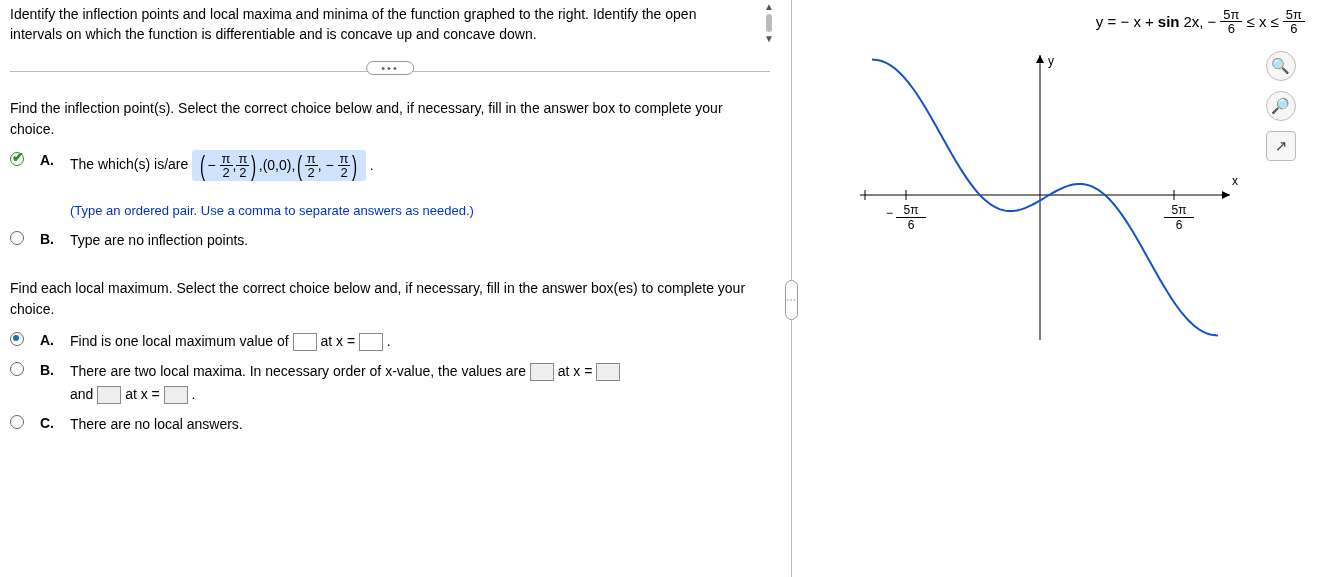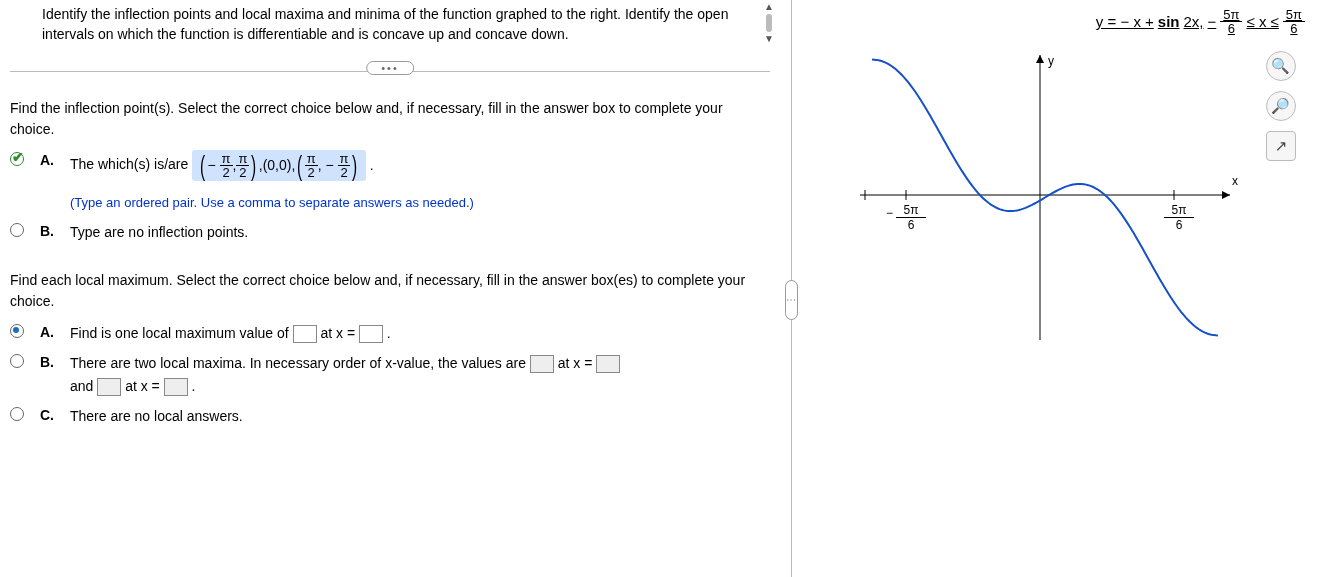--- a/index.html
+++ b/index.html
@@ -16,21 +16,20 @@
   .left-pane {
     position: absolute;
     left: 0; top: 0;
     width: 780px;
     height: 577px;
     padding: 4px 10px 10px 10px;
   }
   .left-pane .problem-text {
     line-height: 1.45;
     padding-right: 40px;
-    margin-left: 32px;
   }
   .scroll-indicator {
     position: absolute;
     right: 2px;
     top: 2px;
     width: 18px;
     display: flex;
     flex-direction: column;
     align-items: center;
     gap: 2px;
@@ -83,21 +82,21 @@
   }
   .radio.correct {
     border-color: #2e8b2e;
   }
   .radio.correct .check {
     position:absolute; left:1px; top:-4px;
     font-size: 14px; color: #2e8b2e; font-weight: bold;
   }
   .opt-letter { width: 22px; flex: 0 0 22px; font-weight: bold; padding-top: 2px;}
   .opt-body { flex: 1; line-height: 1.6; }
-  .hint { color: #0033cc; font-size: 13px; margin-top: 12px; }
+  .hint { color: #0033cc; font-size: 13px; margin-top: 20px; }
   .answer-chip {
     background: #cfe3ff;
     border-radius: 3px;
     padding: 2px 6px;
     display: inline-flex;
     align-items: center;
     vertical-align: middle;
   }
   .frac {
     display: inline-flex;
@@ -155,21 +154,20 @@
     width: 533px; height: 577px;
     padding: 6px 18px 6px 10px;
   }
   .equation-bar {
     font-size: 15px;
     color:#000;
     margin: 2px 0 10px 0;
     display:flex; justify-content:flex-end; align-items:center;
     gap:4px;
     padding-right: 10px;
-    text-decoration: underline;
   }
   .equation-bar .bold { font-weight: bold; }
   .fracS {
     display:inline-flex; flex-direction:column; align-items:center;
     line-height:1; font-size:13px; vertical-align:middle;
   }
   .fracS .n{ border-bottom:1px solid #000; padding:0 3px;}
   .fracS .d{ padding:0 3px;}
   
   .graph-wrap {

